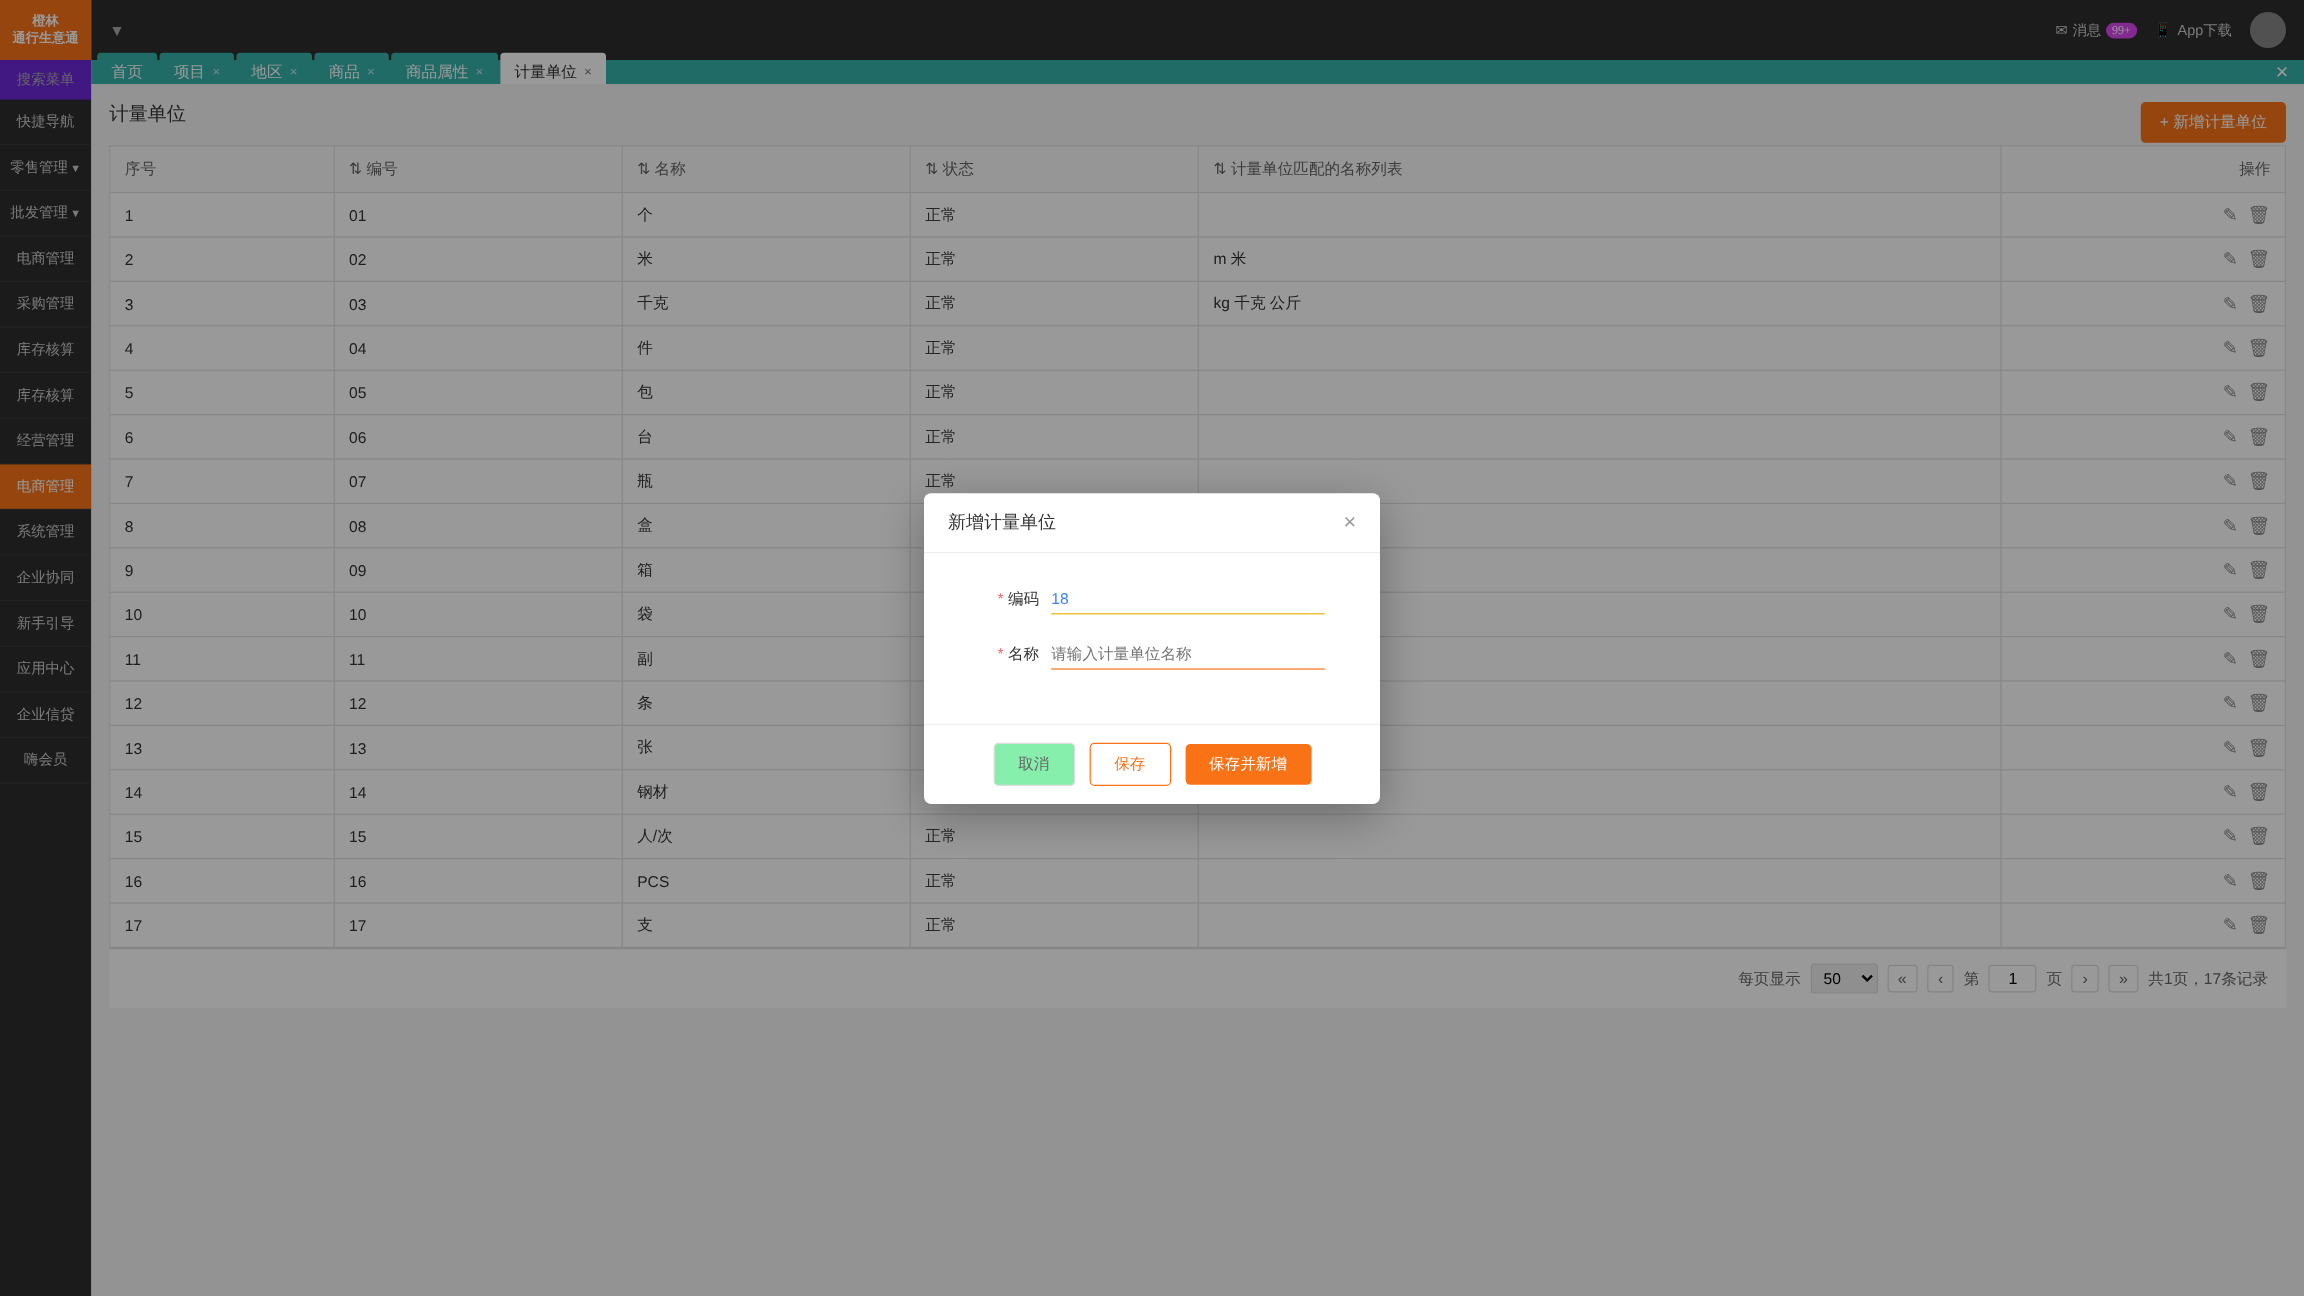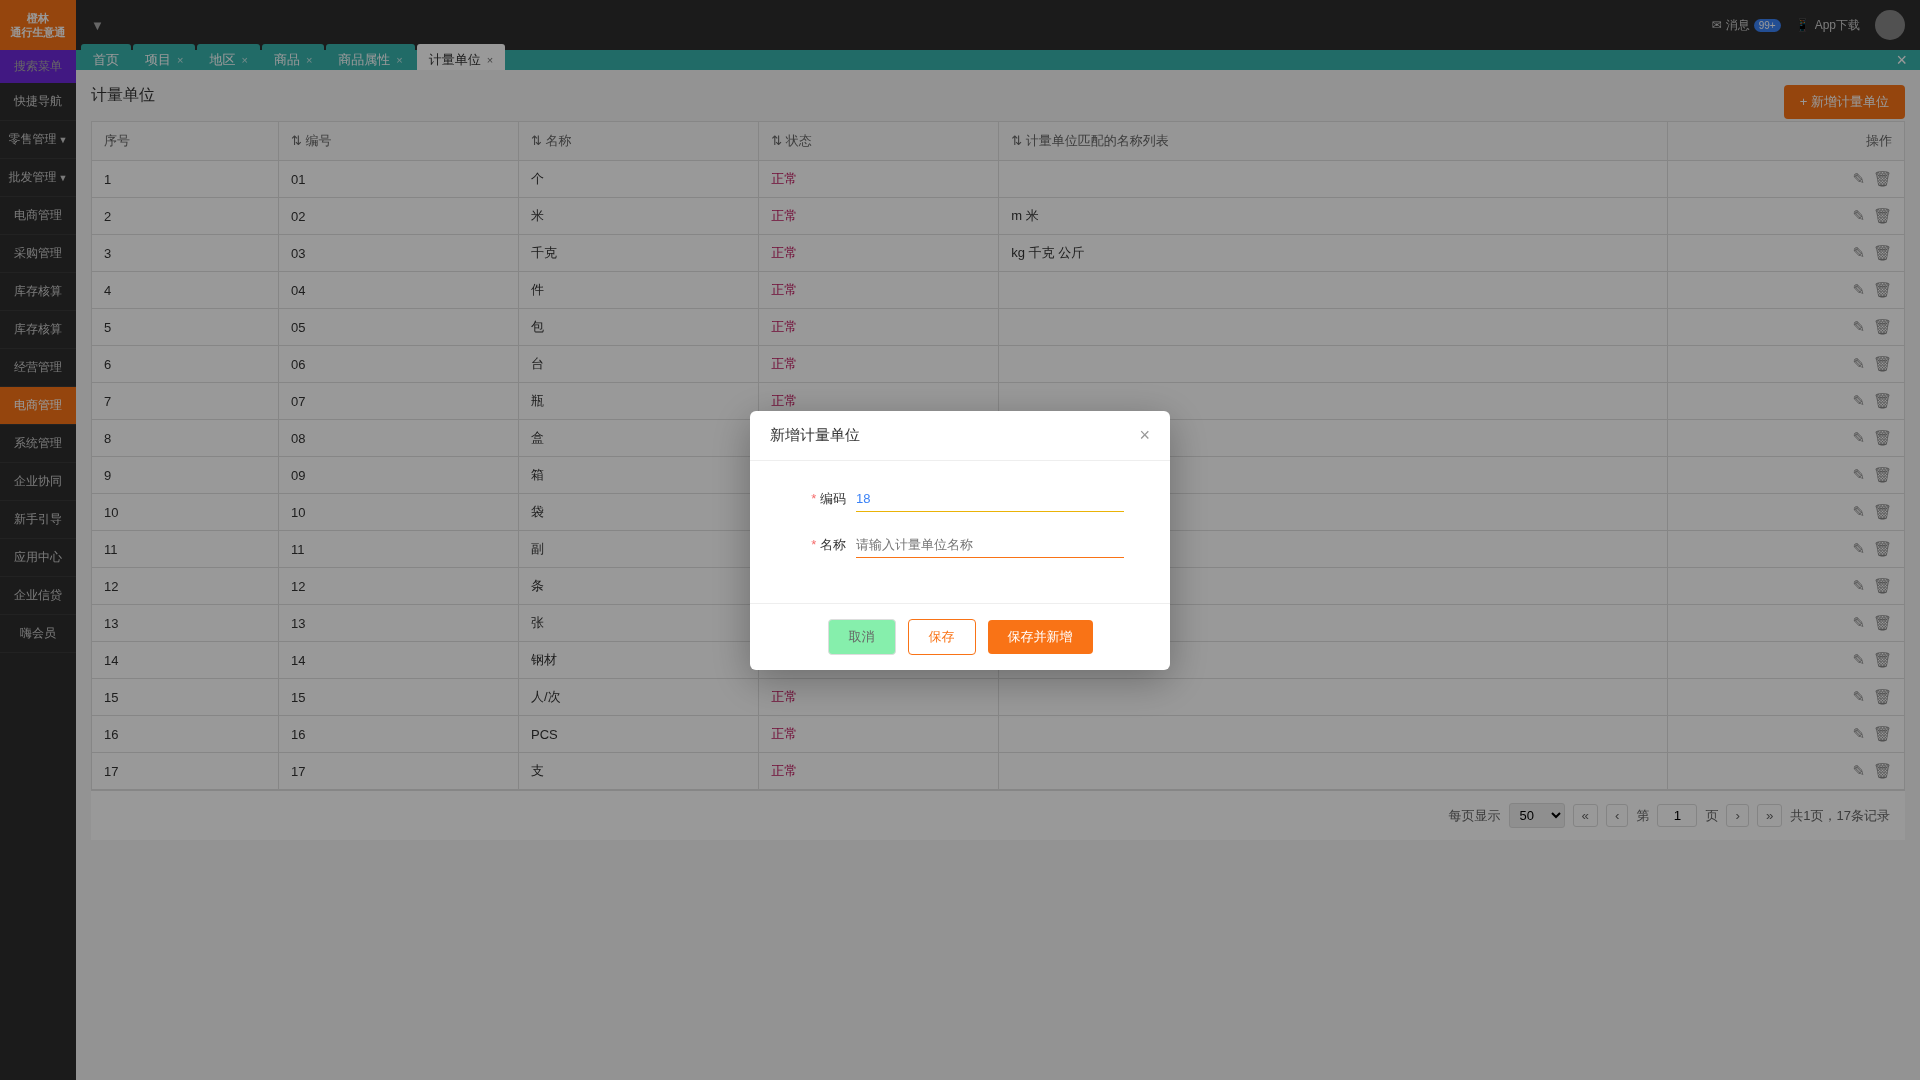--- a/index.html
+++ b/index.html
@@ -59,21 +59,21 @@
       height: 50px;
       display: flex;
       align-items: center;
       justify-content: space-between;
       padding: 0 15px;
       flex-shrink: 0;
     }
     .topbar-left { display: flex; align-items: center; gap: 10px; }
     .topbar-right { display: flex; align-items: center; gap: 15px; }
     .topbar-msg { color: #ccc; font-size: 12px; display: flex; align-items: center; gap: 4px; }
-    .topbar-badge { background: #3b82f6; color: white; border-radius: 10px; padding: 1px 5px; font-size: 10px; }
+    .topbar-badge { background: #d946ef; color: white; border-radius: 10px; padding: 1px 5px; font-size: 10px; font-family: Liberation Serif, serif; }
     .topbar-app { color: #ccc; font-size: 12px; display: flex; align-items: center; gap: 4px; }
     .topbar-avatar { width: 30px; height: 30px; background: #888; border-radius: 50%; }
 
     
     .tabs-bar {
       background: #37b2ac;
       height: 20px;
       display: flex;
       align-items: center;
       padding: 0 5px;
@@ -146,21 +146,21 @@
       color: #666;
       font-weight: normal;
       font-size: 13px;
     }
     .data-table td {
       border: 1px solid #e0e0e0;
       padding: 9px 12px;
       color: #333;
       font-size: 13px;
     }
-    .status-normal { color: #be185d; }
+    .status-normal { color: #404040; }
     .action-btns { display: flex; gap: 8px; align-items: center; justify-content: flex-end; }
     .action-edit { color: #888; cursor: pointer; font-size: 15px; }
     .action-delete { color: #888; cursor: pointer; font-size: 15px; }
 
     
     .pagination {
       display: flex;
       align-items: center;
       justify-content: flex-end;
       gap: 8px;
@@ -198,21 +198,21 @@
       top: 0; left: 0; right: 0; bottom: 0;
       background: rgba(0,0,0,0.4);
       display: flex;
       align-items: center;
       justify-content: center;
       z-index: 1000;
     }
     .modal {
       background: white;
       border-radius: 6px;
-      width: 420px;
+      width: 380px;
       box-shadow: 0 10px 40px rgba(0,0,0,0.3);
     }
     .modal-header {
       padding: 15px 20px;
       border-bottom: 1px solid #eee;
       display: flex;
       align-items: center;
       justify-content: space-between;
     }
     .modal-title { font-size: 15px; color: #333; font-weight: 500; }

